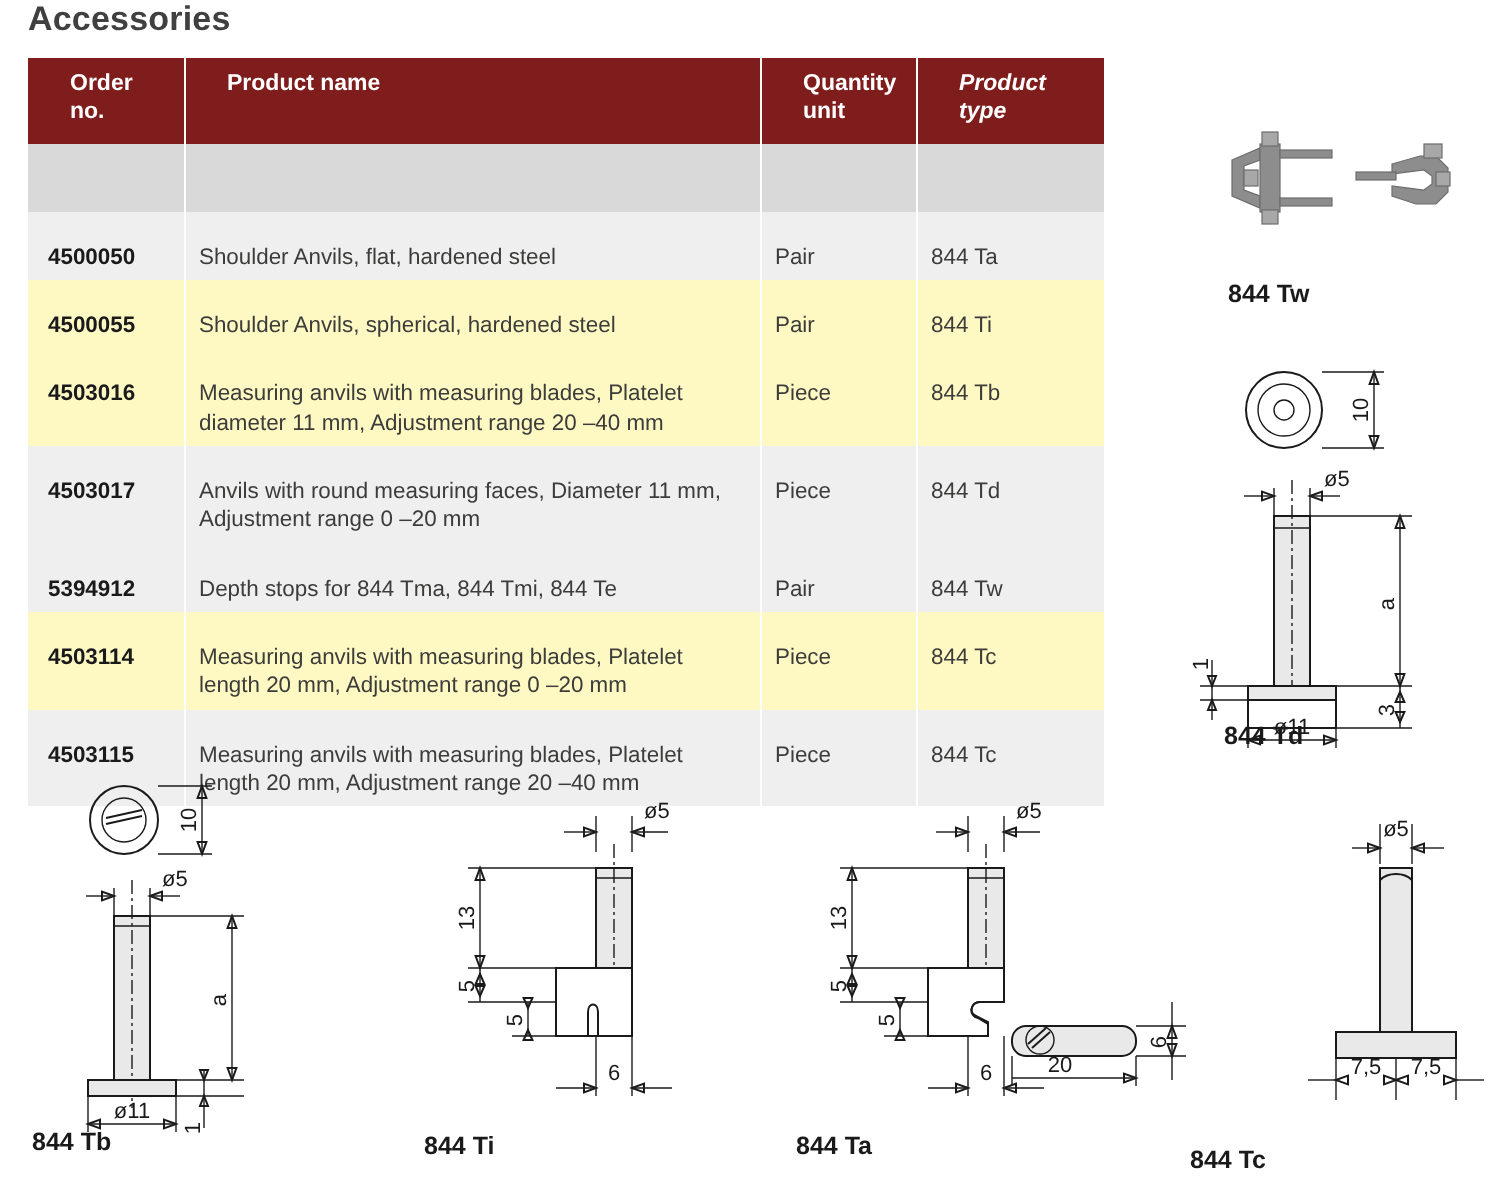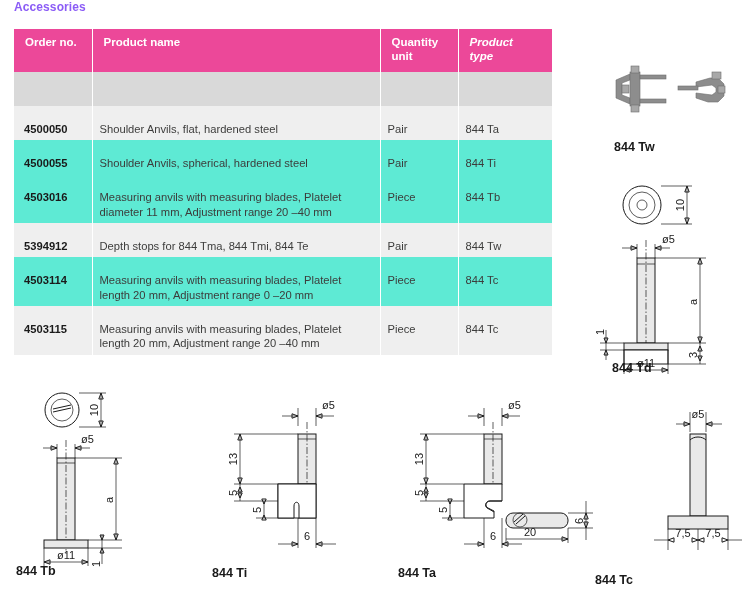--- a/index.html
+++ b/index.html
@@ -9,55 +9,55 @@
     font-family:"Liberation Sans", sans-serif;
     position:relative;
     overflow:hidden;
     color:#231f20;
   }
   .page{position:absolute;left:0;top:0;width:756px;height:602px;}
 
   
   #page-title{
     position:absolute;left:14px;top:0px;
-    font-size:12px;font-weight:bold;
-    color:#8b5cf6;
+    font-size:17px;font-weight:bold;
+    color:#404040;
     letter-spacing:.1px;
   }
 
   
   #accessories-table{
     position:absolute;left:14px;top:29px;width:538px;
     border-collapse:collapse;
     font-size:11.2px;
   }
   #accessories-table th{
-    background:#ec4899;color:#fff;
+    background:#7f1d1d;color:#fff;
     font-weight:bold;text-align:left;
     vertical-align:top;
-    padding:6px 6px 8px 11px;
+    padding:6px 6px 8px 21px;
     font-size:11.5px;
     line-height:1.25;
     border-right:1px solid #ffffff;
   }
   #accessories-table th:last-child{border-right:none;font-style:italic;}
   #accessories-table td{
     vertical-align:top;
     padding:16px 6px 4px 7px;
     line-height:1.28;
     border-right:1px solid #ffffff;
     color:#3c3c3b;
   }
   #accessories-table td:last-child{border-right:none;}
   #accessories-table td.order{
     font-weight:bold;color:#1a1a1a;padding-left:10px;
   }
   tr.spacer td{height:14px;padding:0;background:#d9d9d9;}
   tr.odd td{background:#efefef;}
-  tr.even td{background:#5eead4;}
+  tr.even td{background:#fef9c3;}
   col.c-order{width:78px;}
   col.c-name{width:288px;}
   col.c-qty{width:78px;}
   col.c-type{width:94px;}
 
   
   .fig{position:absolute;}
   .fig-label{
     position:absolute;font-size:12.5px;font-weight:bold;color:#1a1a1a;
     white-space:nowrap;
@@ -121,20 +121,26 @@
           <td>Pair</td>
           <td>844 Ti</td>
         </tr>
         <tr class="even">
           <td class="order">4503016</td>
           <td>Measuring anvils with measuring blades, Platelet diameter 11 mm, Adjustment range 20 –40 mm</td>
           <td>Piece</td>
           <td>844 Tb</td>
         </tr>
         <tr class="odd">
+          <td class="order">4503017</td>
+          <td>Anvils with round measuring faces, Diameter 11 mm, Adjustment range 0 –20 mm</td>
+          <td>Piece</td>
+          <td>844 Td</td>
+        </tr>
+        <tr class="odd">
           <td class="order">5394912</td>
           <td>Depth stops for 844 Tma, 844 Tmi, 844 Te</td>
           <td>Pair</td>
           <td>844 Tw</td>
         </tr>
         <tr class="even">
           <td class="order">4503114</td>
           <td>Measuring anvils with measuring blades, Platelet length 20 mm, Adjustment range 0 –20 mm</td>
           <td>Piece</td>
           <td>844 Tc</td>

